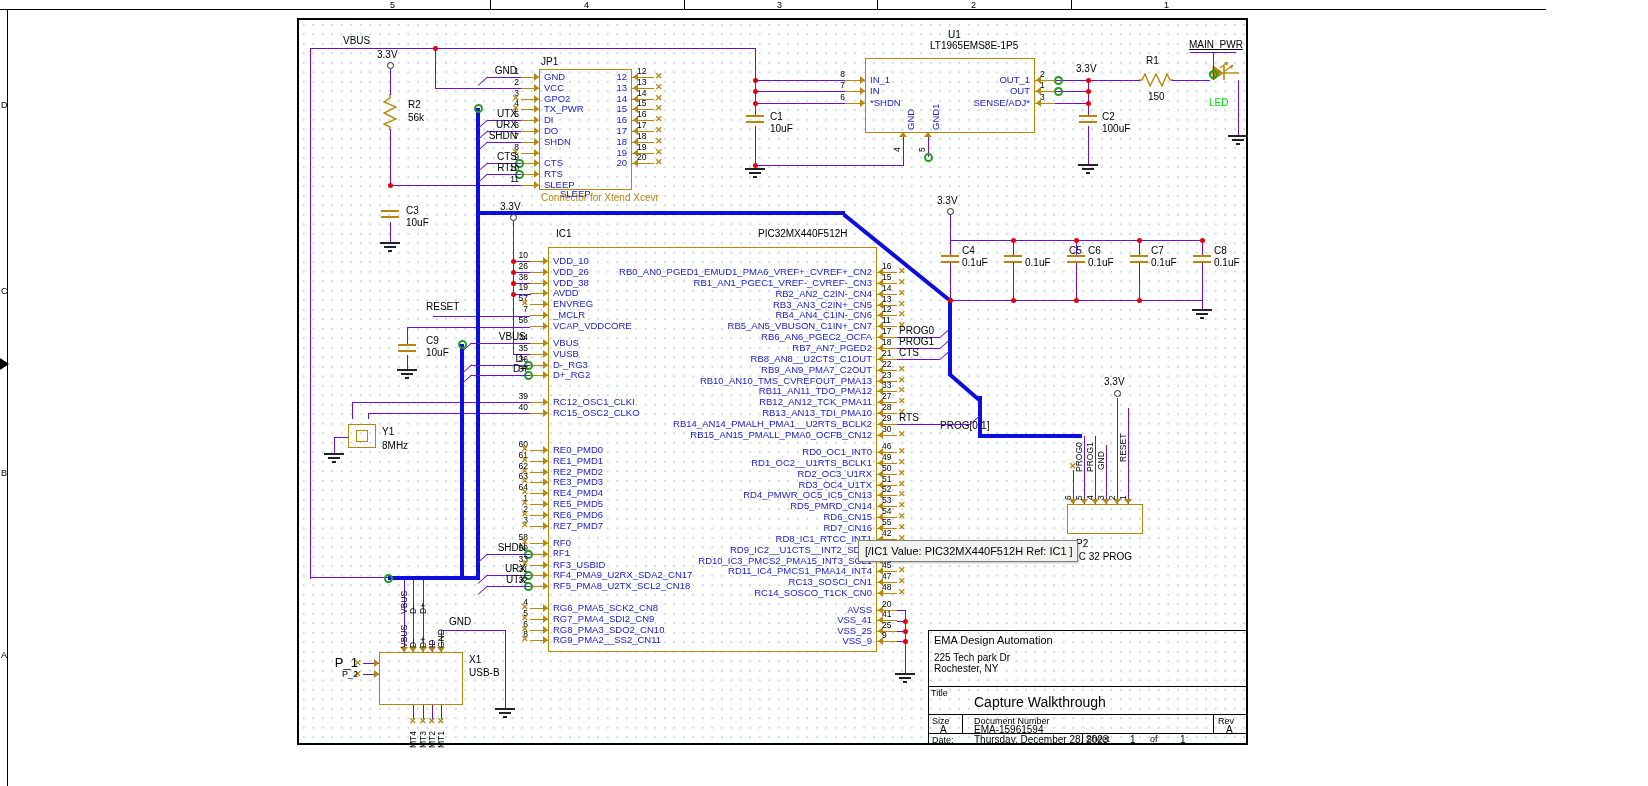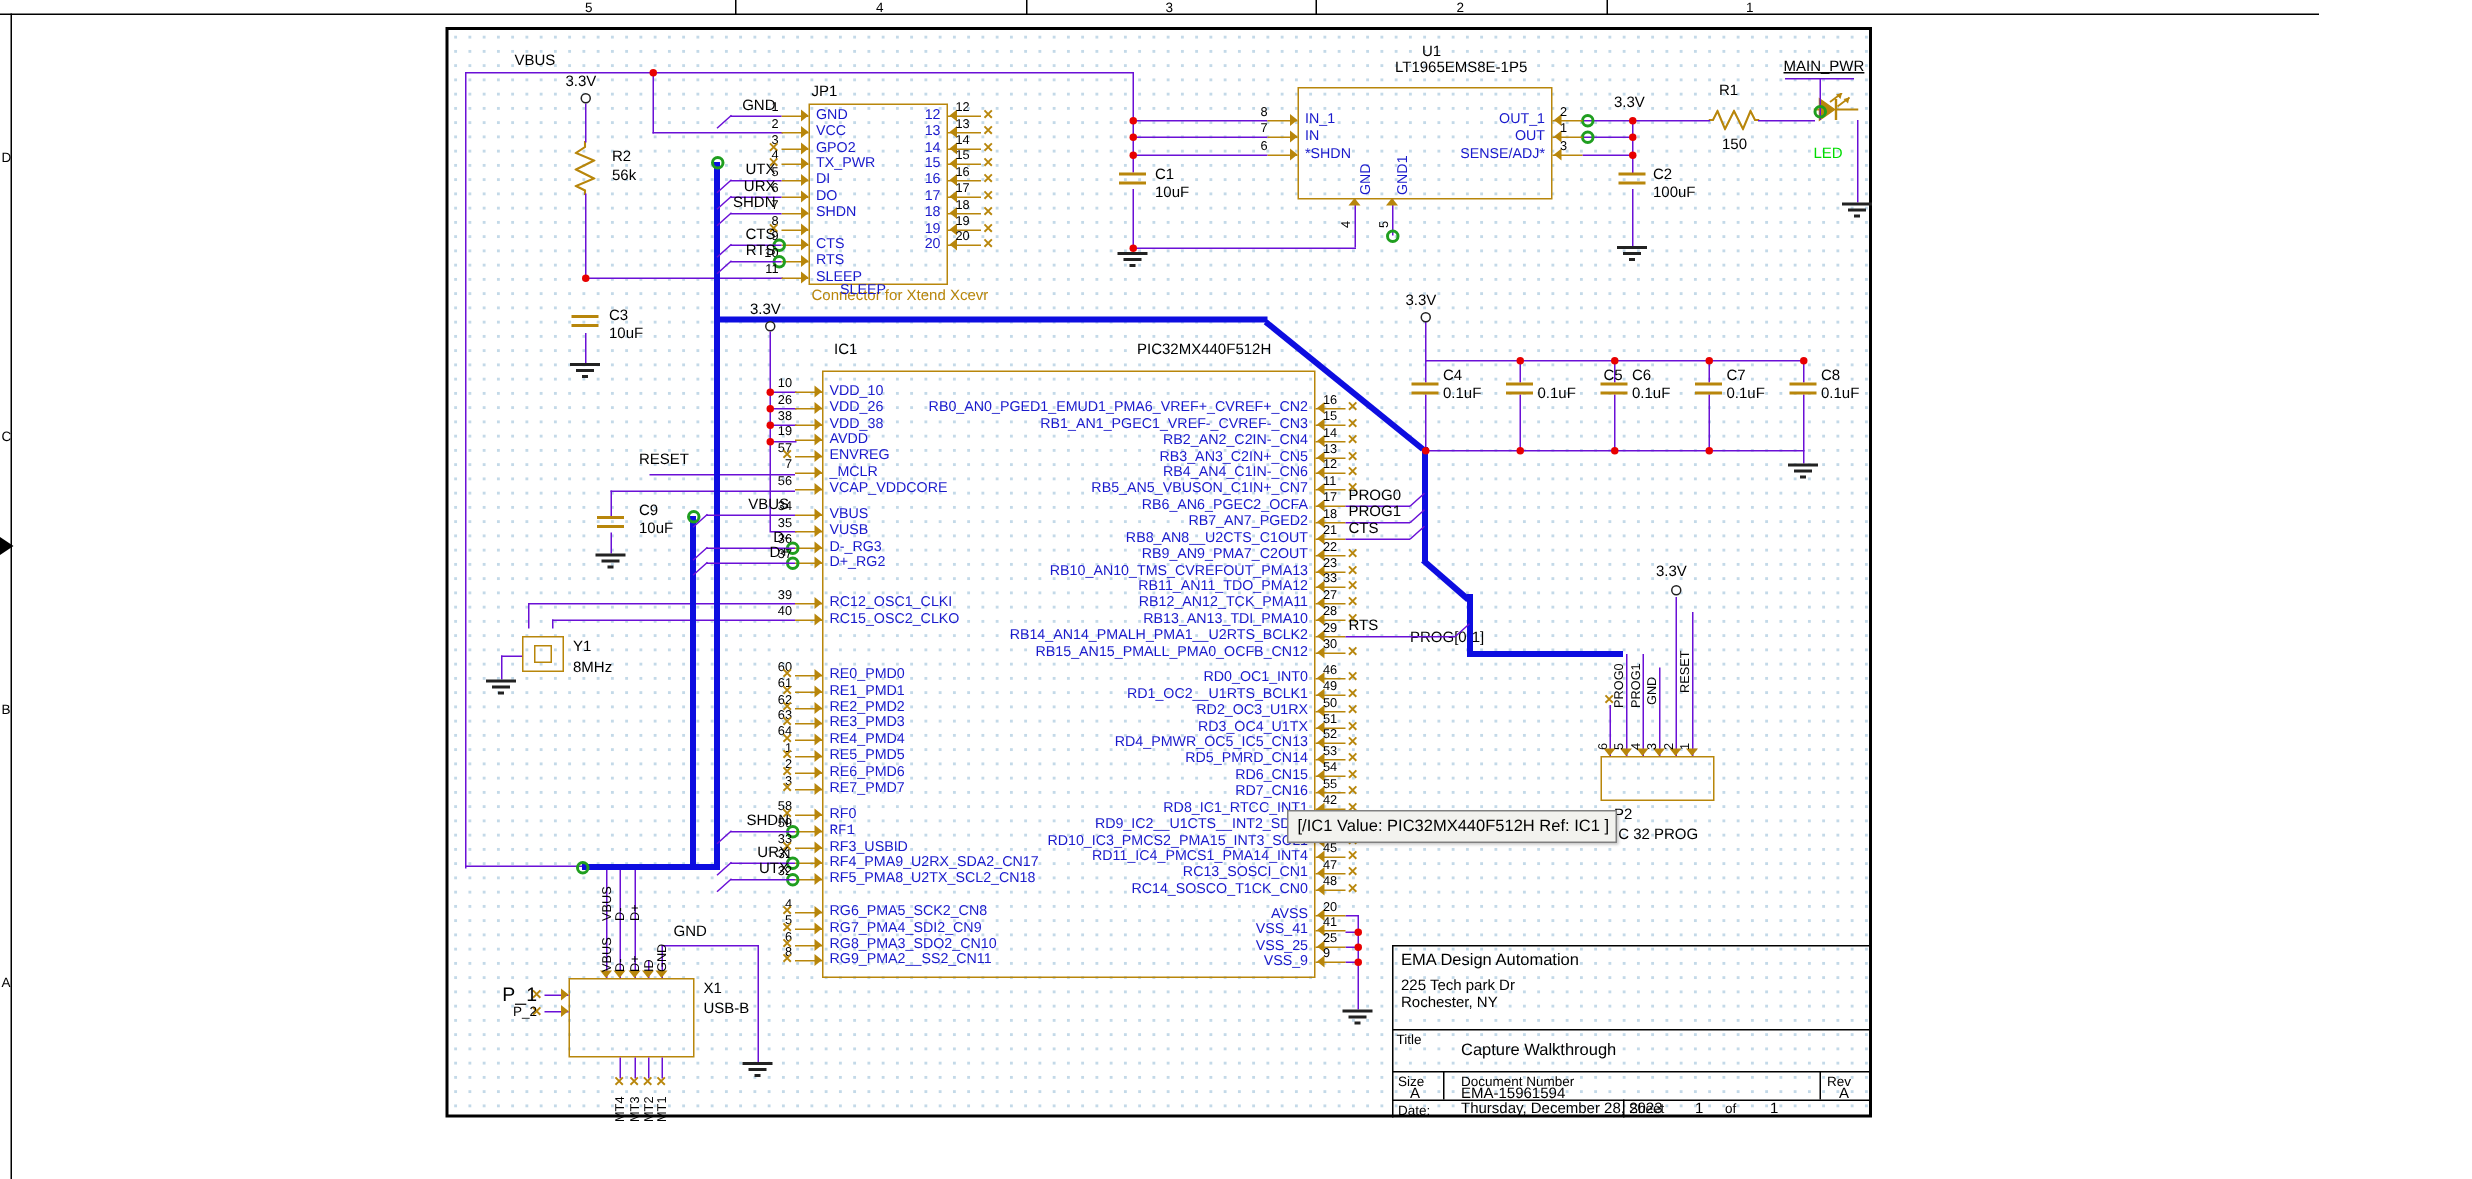--- a/index.html
+++ b/index.html
@@ -130,21 +130,21 @@
   <div class="tl" style="left:928px;top:686px;width:320px;height:1px;"></div>
   <div class="tl" style="left:928px;top:714px;width:320px;height:1px;"></div>
   <div class="tl" style="left:928px;top:733px;width:320px;height:1px;"></div>
   <div class="tl" style="left:962px;top:714px;width:1px;height:19px;"></div>
   <div class="tl" style="left:1213px;top:714px;width:1px;height:19px;"></div>
   <div class="tl" style="left:1082px;top:733px;width:1px;height:12px;"></div>
   <div class="tb" style="left:934px;top:634px;font-size:11px;">EMA Design Automation</div>
   <div class="tb" style="left:934px;top:652px;font-size:10px;">225 Tech park Dr</div>
   <div class="tb" style="left:934px;top:663px;font-size:10px;">Rochester, NY</div>
   <div class="tb" style="left:931px;top:688px;font-size:9px;">Title</div>
-  <div class="tb" style="left:974px;top:694px;font-size:11px;">Capture Walkthrough</div>
+  <div class="tb" style="left:974px;top:694px;font-size:14px;">Capture Walkthrough</div>
   <div class="tb" style="left:932px;top:716px;font-size:9px;">Size</div>
   <div class="tb" style="left:940px;top:724px;font-size:10px;">A</div>
   <div class="tb" style="left:974px;top:716px;font-size:9px;">Document Number</div>
   <div class="tb" style="left:974px;top:724px;font-size:10px;">EMA-15961594</div>
   <div class="tb" style="left:1218px;top:716px;font-size:9px;">Rev</div>
   <div class="tb" style="left:1226px;top:724px;font-size:10px;">A</div>
   <div class="tb" style="left:932px;top:735px;font-size:9px;">Date:</div>
   <div class="tb" style="left:974px;top:734px;font-size:10px;">Thursday, December 28, 2023</div>
   <div class="tb" style="left:1086px;top:734px;font-size:9px;">Sheet</div>
   <div class="tb" style="left:1130px;top:734px;font-size:10px;">1</div>

